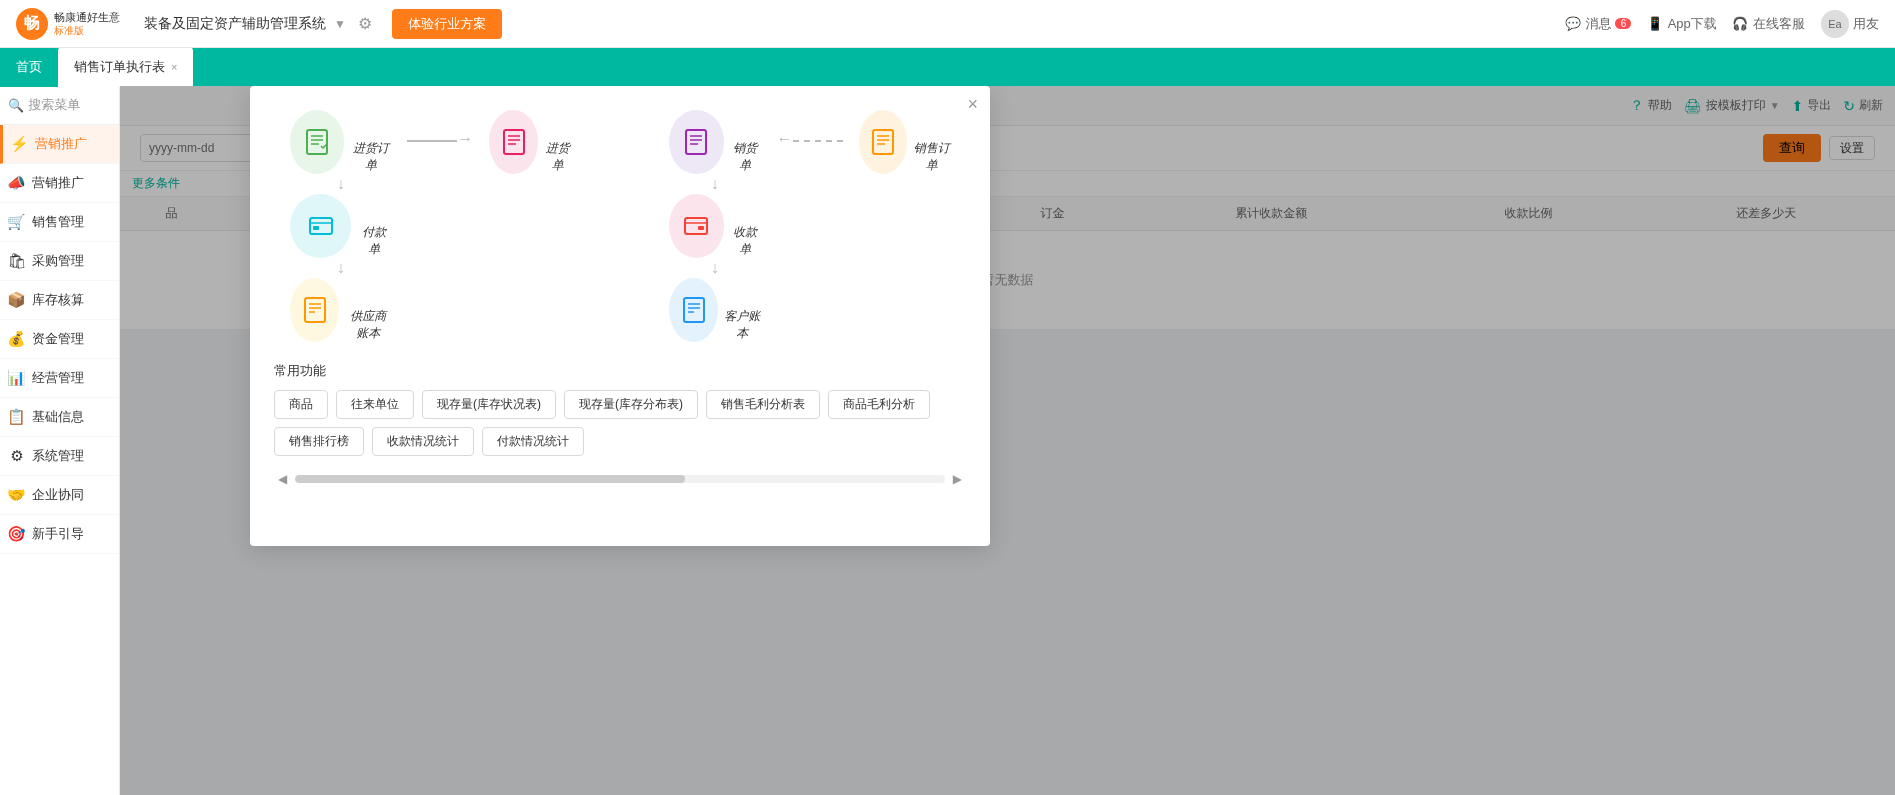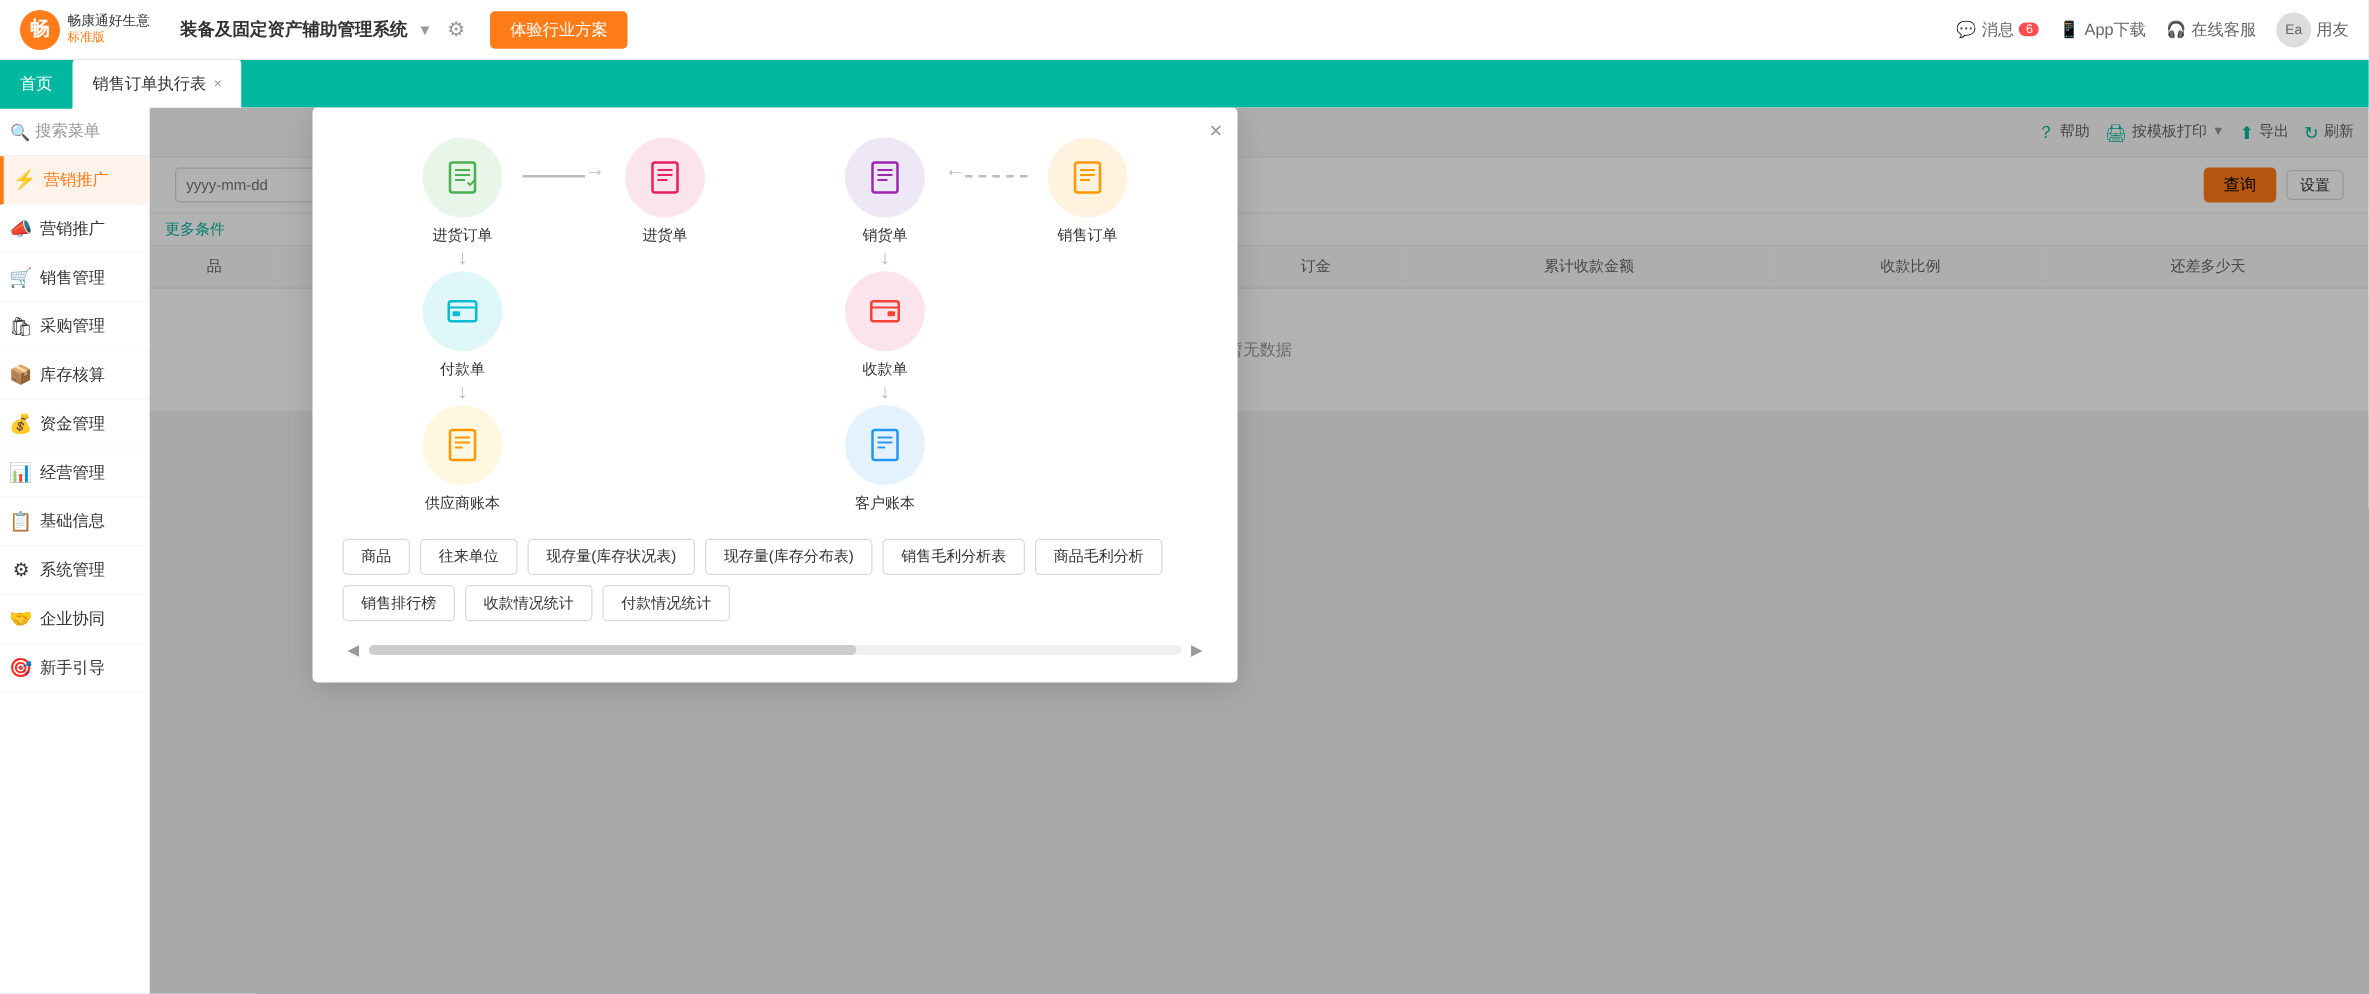--- a/index.html
+++ b/index.html
@@ -28,21 +28,21 @@
       border-radius: 50%;
       display: flex; align-items: center; justify-content: center;
       color: #fff; font-size: 16px; font-weight: bold;
     }
     .logo-text { font-size: 11px; color: #333; line-height: 1.3; }
 
     .system-title-area {
       display: flex; align-items: center; gap: 8px;
       margin-left: 8px;
     }
-    .system-title { font-size: 14px; color: #333; font-weight: bold; }
+    .system-title { font-size: 14px; color: #333; }
     .title-dropdown { color: #999; cursor: pointer; font-size: 12px; }
     .gear-btn { color: #999; cursor: pointer; font-size: 16px; margin-left: 4px; }
     .trial-btn {
       background: #ff7c19;
       color: #fff;
       border: none;
       padding: 6px 16px;
       border-radius: 4px;
       cursor: pointer;
       font-size: 13px;
@@ -280,24 +280,25 @@
     }
     .modal-close {
       position: absolute;
       top: 8px; right: 12px;
       font-size: 18px;
       color: #999;
       cursor: pointer;
     }
     .flow-node {
       display: flex;
-      flex-direction: column;
-      align-items: center;
+      flex-direction: row;
+      align-items: flex-end;
       gap: 6px;
       margin: 0 16px;
+      font-style: italic;
     }
     .flow-circle {
       width: 64px; height: 64px;
       border-radius: 50%;
       display: flex; align-items: center; justify-content: center;
       font-size: 26px;
     }
     .flow-label {
       font-size: 12px;
       color: #333;
@@ -642,20 +643,21 @@
                     <line x1="10" y1="18" x2="18" y2="18" stroke="#ff9800" stroke-width="1.5"></line>
                   </svg>
               </div>
               <span class="flow-label">销售订单</span>
             </div>
           </div>
 
         </div>
 
         <div>
+          <div class="common-func-title">常用功能</div>
           <div class="func-btn-row">
             <button class="func-btn">商品</button>
             <button class="func-btn">往来单位</button>
             <button class="func-btn">现存量(库存状况表)</button>
             <button class="func-btn">现存量(库存分布表)</button>
             <button class="func-btn">销售毛利分析表</button>
             <button class="func-btn">商品毛利分析</button>
           </div>
           <div class="func-btn-row">
             <button class="func-btn">销售排行榜</button>

